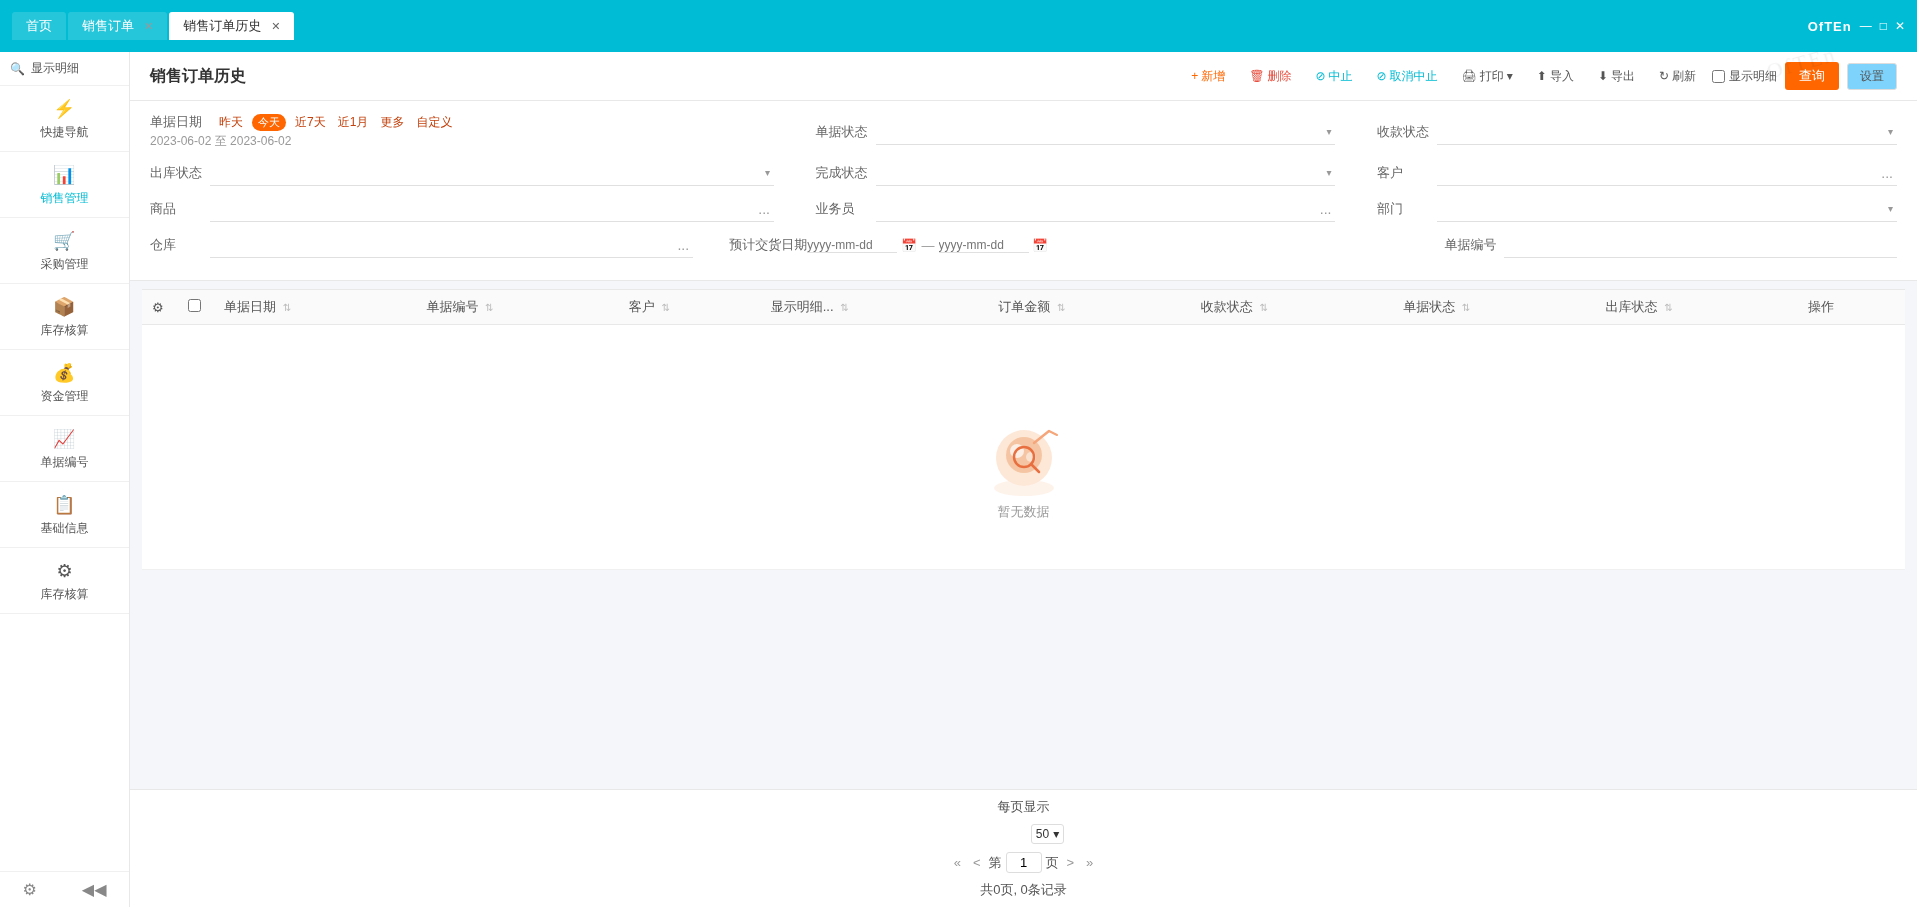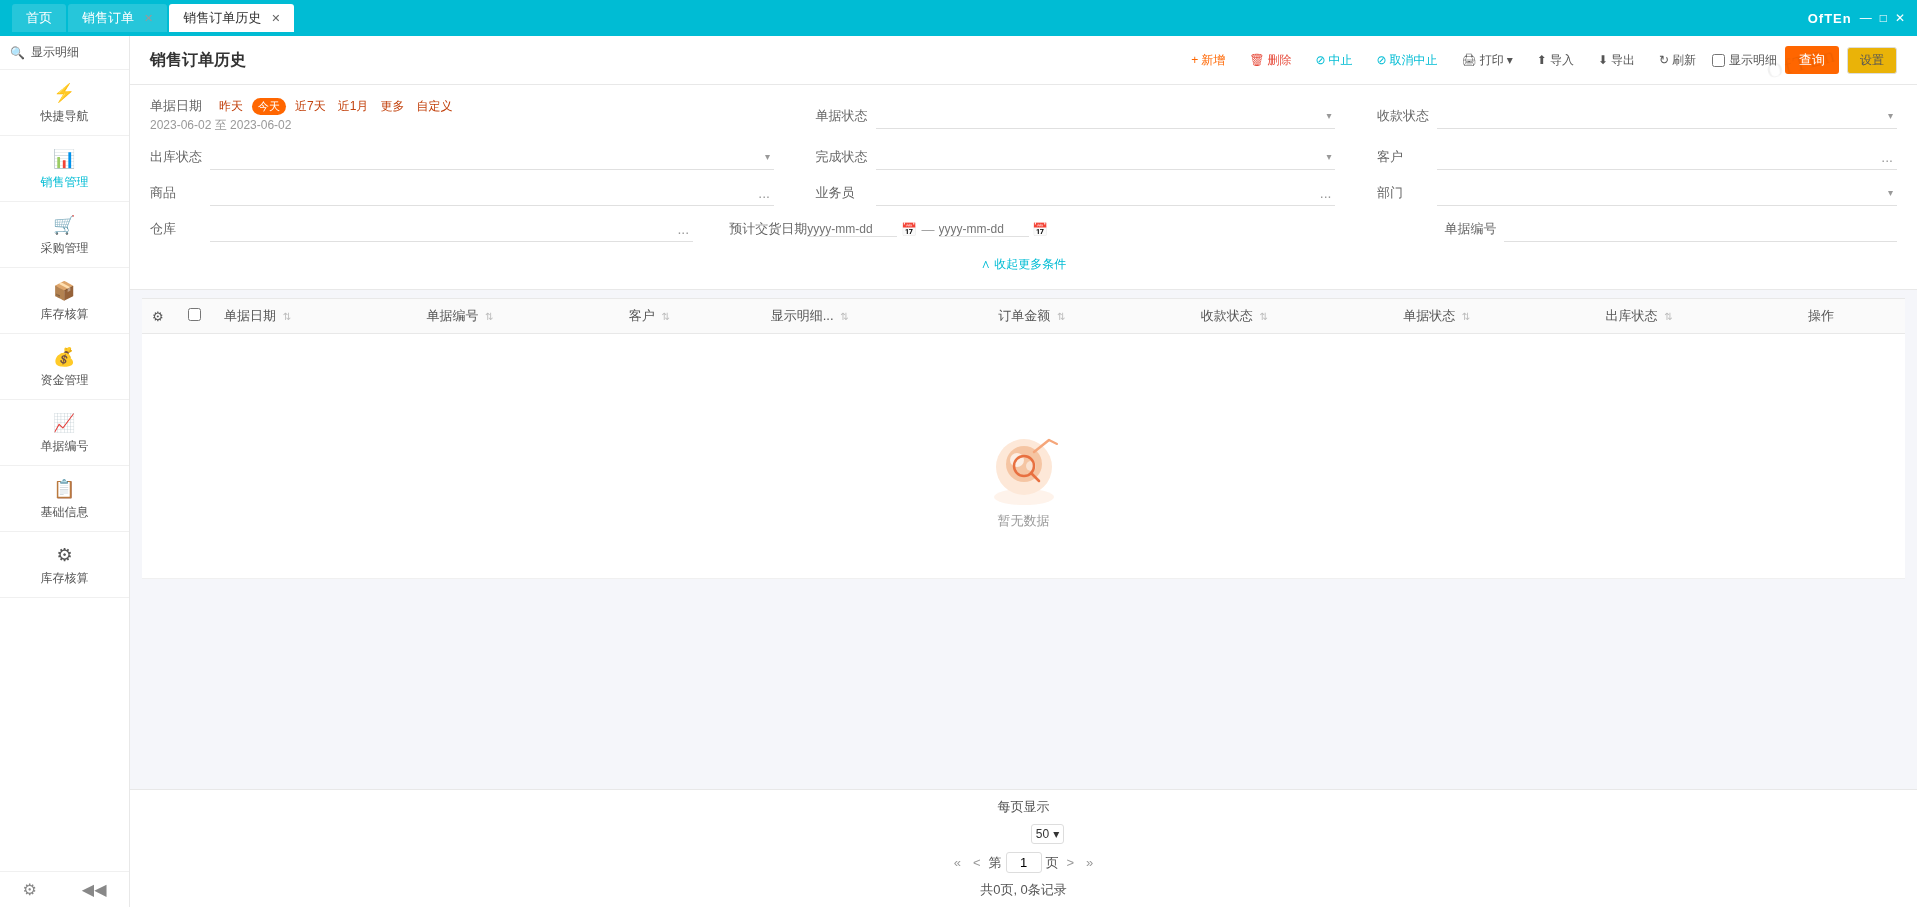--- a/index.html
+++ b/index.html
@@ -1,19 +1,19 @@
 <!DOCTYPE html>
 <html><head>
   <meta charset="utf-8">
   <style>
     * { box-sizing: border-box; margin: 0; padding: 0; }
     body { font-family: "Microsoft YaHei", Arial, sans-serif; font-size: 13px; background: #f0f2f5; color: #333; display: flex; flex-direction: column; height: 907px; overflow: hidden; }
 
     
-    .top-bar { background: #00bcd4; height: 36px; display: flex; align-items: center; padding: 0 12px; justify-content: space-between; flex-shrink: 0; }
+    .top-bar { background: #00bcd4; height: 52px; display: flex; align-items: center; padding: 0 12px; justify-content: space-between; flex-shrink: 0; }
     .top-bar-tabs { display: flex; align-items: center; gap: 2px; }
     .top-tab { background: rgba(255,255,255,0.15); color: #fff; padding: 0 14px; height: 28px; display: flex; align-items: center; gap: 6px; border-radius: 3px 3px 0 0; cursor: pointer; font-size: 13px; }
     .top-tab.active { background: #fff; color: #333; }
     .top-tab .close-x { font-size: 11px; color: #999; cursor: pointer; margin-left: 4px; }
     .top-tab.active .close-x { color: #666; }
     .top-bar-right { display: flex; align-items: center; gap: 8px; color: #fff; font-size: 12px; }
     .top-bar-brand { color: #fff; font-size: 13px; font-weight: bold; letter-spacing: 1px; }
 
     
     .main-layout { display: flex; flex: 1; overflow: hidden; }
@@ -33,21 +33,21 @@
     
     .page-header { background: #fff; padding: 10px 20px; display: flex; align-items: center; justify-content: space-between; border-bottom: 1px solid #e8e8e8; flex-shrink: 0; }
     .page-title { font-size: 16px; font-weight: bold; color: #333; }
     .toolbar { display: flex; align-items: center; gap: 8px; }
     .toolbar-btn { display: flex; align-items: center; gap: 3px; padding: 4px 8px; font-size: 12px; color: #555; cursor: pointer; border-radius: 3px; }
     .toolbar-btn.orange { color: #ff6600; }
     .toolbar-btn.red { color: #e74c3c; }
     .toolbar-btn.teal { color: #00bcd4; }
     .checkbox-label { display: flex; align-items: center; gap: 4px; font-size: 12px; color: #555; cursor: pointer; }
     .query-btn { background: #ff6600; color: #fff; border: none; padding: 5px 14px; border-radius: 3px; font-size: 13px; cursor: pointer; }
-    .set-btn { background: #eab308; color: #555; border: 1px solid #ddd; padding: 4px 12px; border-radius: 3px; font-size: 12px; cursor: pointer; }
+    .set-btn { background: #7dd3fc; color: #555; border: 1px solid #ddd; padding: 4px 12px; border-radius: 3px; font-size: 12px; cursor: pointer; }
 
     
     .filter-area { background: #fff; padding: 12px 20px; border-bottom: 1px solid #e8e8e8; flex-shrink: 0; }
     .filter-row { display: flex; align-items: center; margin-bottom: 10px; gap: 0; }
     .filter-item { display: flex; align-items: center; flex: 1; min-width: 0; }
     .filter-label { color: #666; font-size: 13px; white-space: nowrap; min-width: 60px; }
     .filter-control { flex: 1; display: flex; align-items: center; border-bottom: 1px solid #e0e0e0; padding: 2px 4px; min-height: 26px; cursor: pointer; position: relative; }
     .filter-control-select { flex: 1; display: flex; align-items: center; border-bottom: 1px solid #e0e0e0; padding: 2px 4px; min-height: 26px; cursor: pointer; justify-content: space-between; }
     .filter-dots { color: #999; font-size: 14px; }
     .filter-arrow { color: #999; font-size: 10px; }
@@ -298,23 +298,20 @@
             <span style="color:#aaa;cursor:pointer;">📅</span>
           </div>
         </div>
         <div style="flex:0.08"></div>
         <div class="filter-item" style="flex:1;">
           <span class="filter-label">单据编号</span>
           <div class="filter-control" style="flex:1;"></div>
         </div>
       </div>
 
-      <div class="collapse-bar">
-        <span>∧ 收起更多条件</span>
-      </div>
     </div>
 
     <div class="table-area">
       <table class="data-table">
         <thead>
           <tr>
             <th class="th-settings">
               <span>⚙</span>
             </th>
             <th class="th-checkbox">

